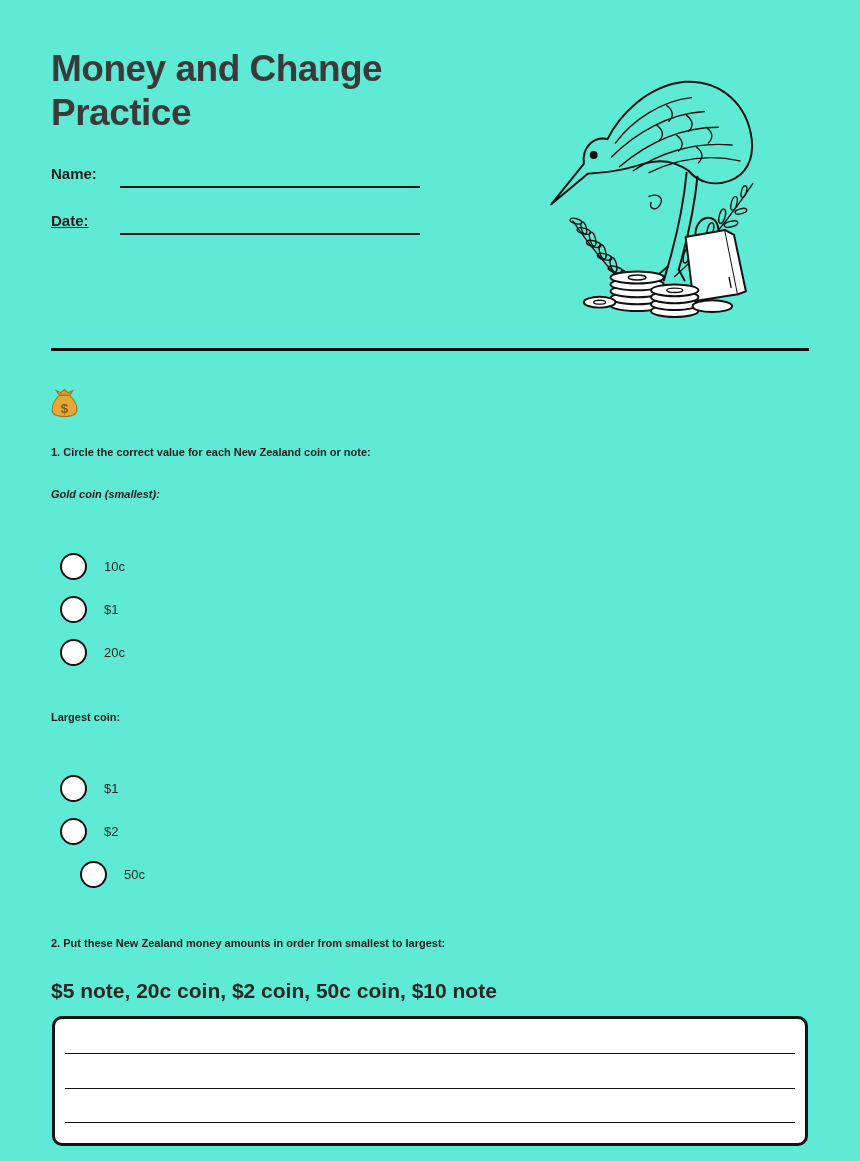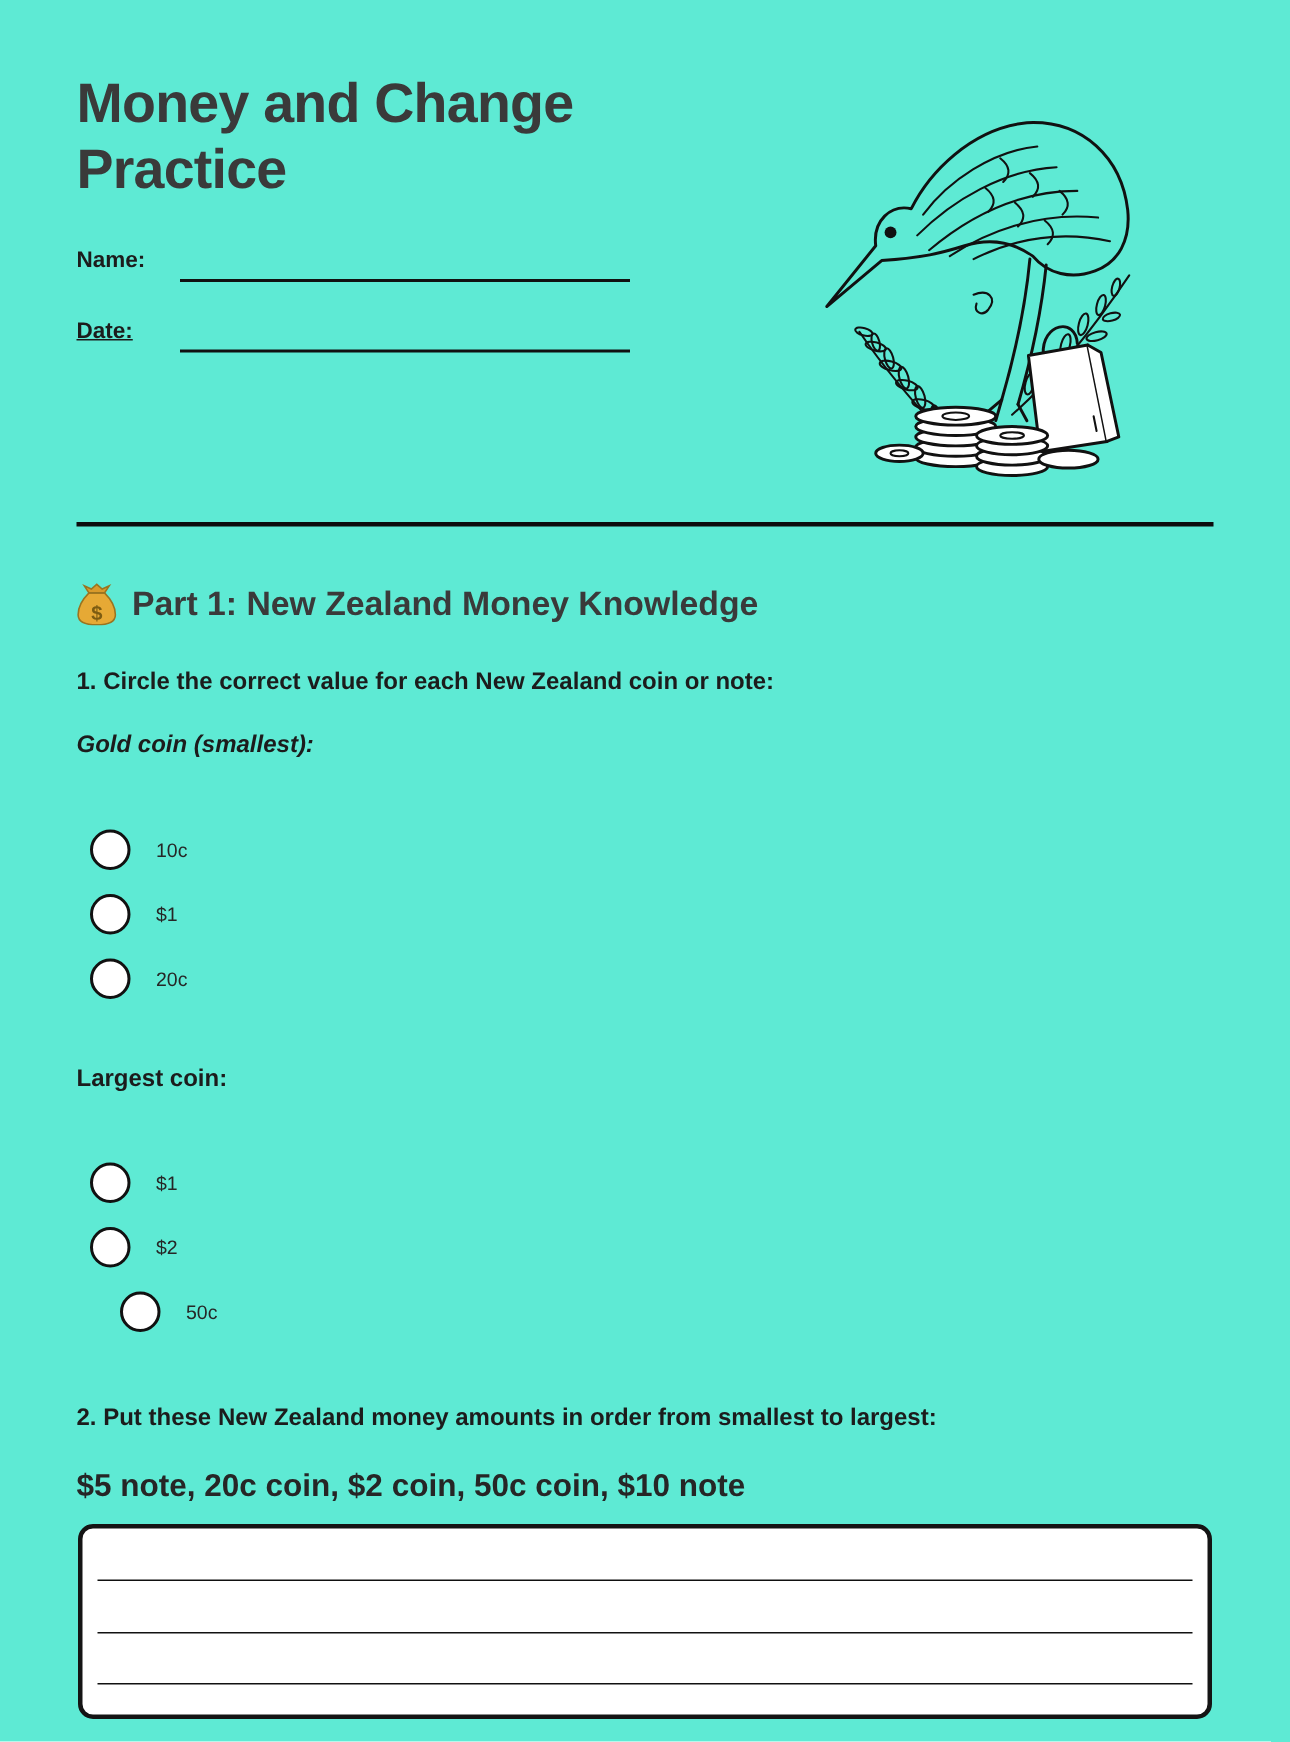--- a/index.html
+++ b/index.html
@@ -24,21 +24,21 @@
     height:0; border-bottom:2px solid #111111; width:300px;
   }
   .divider{
     left:51px; top:348px; width:758px; height:3px; background:#0d0d0d;
   }
   .section-heading{
     left:51px; top:388px; display:flex; align-items:center; gap:10px;
     font-size:22.5px; font-weight:700; color:#3a3a3a;
   }
   .q-bold{
-    font-size:16px; font-weight:700; color:#1c1c1c;
+    font-size:11px; font-weight:700; color:#1c1c1c;
   }
   .q-regular{
     font-size:21px; font-weight:700; color:#262626;
   }
   .option-row{
     left:60px; display:flex; align-items:center; gap:17px; height:24px;
   }
   .radio{
     width:23px; height:23px; border:2.5px solid #111111; border-radius:50%;
     background:#ffffff; box-sizing:content-box; flex:0 0 auto;
@@ -152,21 +152,20 @@
   </svg>
 
   <div class="abs divider"></div>
 
   <div class="abs section-heading">
     <svg width="27" height="29" viewBox="0 0 26 28">
       <path d="M8 7 C3 12 1 17 1 21 C1 26 7 27.5 13 27.5 C19 27.5 25 26 25 21 C25 17 23 12 18 7 Z" fill="#e6a935" stroke="#9a7420" stroke-width="1"></path>
       <path d="M8 7 L18 7 L21 2.5 L16.5 4.5 L13 1.5 L9.5 4.5 L5 2.5 Z" fill="#d99a2b" stroke="#9a7420" stroke-width="1"></path>
       <text x="13" y="24.5" text-anchor="middle" font-size="13" font-weight="bold" fill="#7d5c12" font-family="Liberation Sans, sans-serif">$</text>
     </svg>
-    <span>Part 1: New Zealand Money Knowledge</span>
   </div>
 
   <div class="abs q-bold" style="left:51px; top:446px;">1. Circle the correct value for each New Zealand coin or note:</div>
 
   <div class="abs q-bold" style="left:51px; top:488px;font-style:italic;">Gold coin (smallest):</div>
 
   <div class="abs option-row" style="top:554px;">
     <div class="radio"></div>
     <span class="option-label">10c</span>
   </div>

